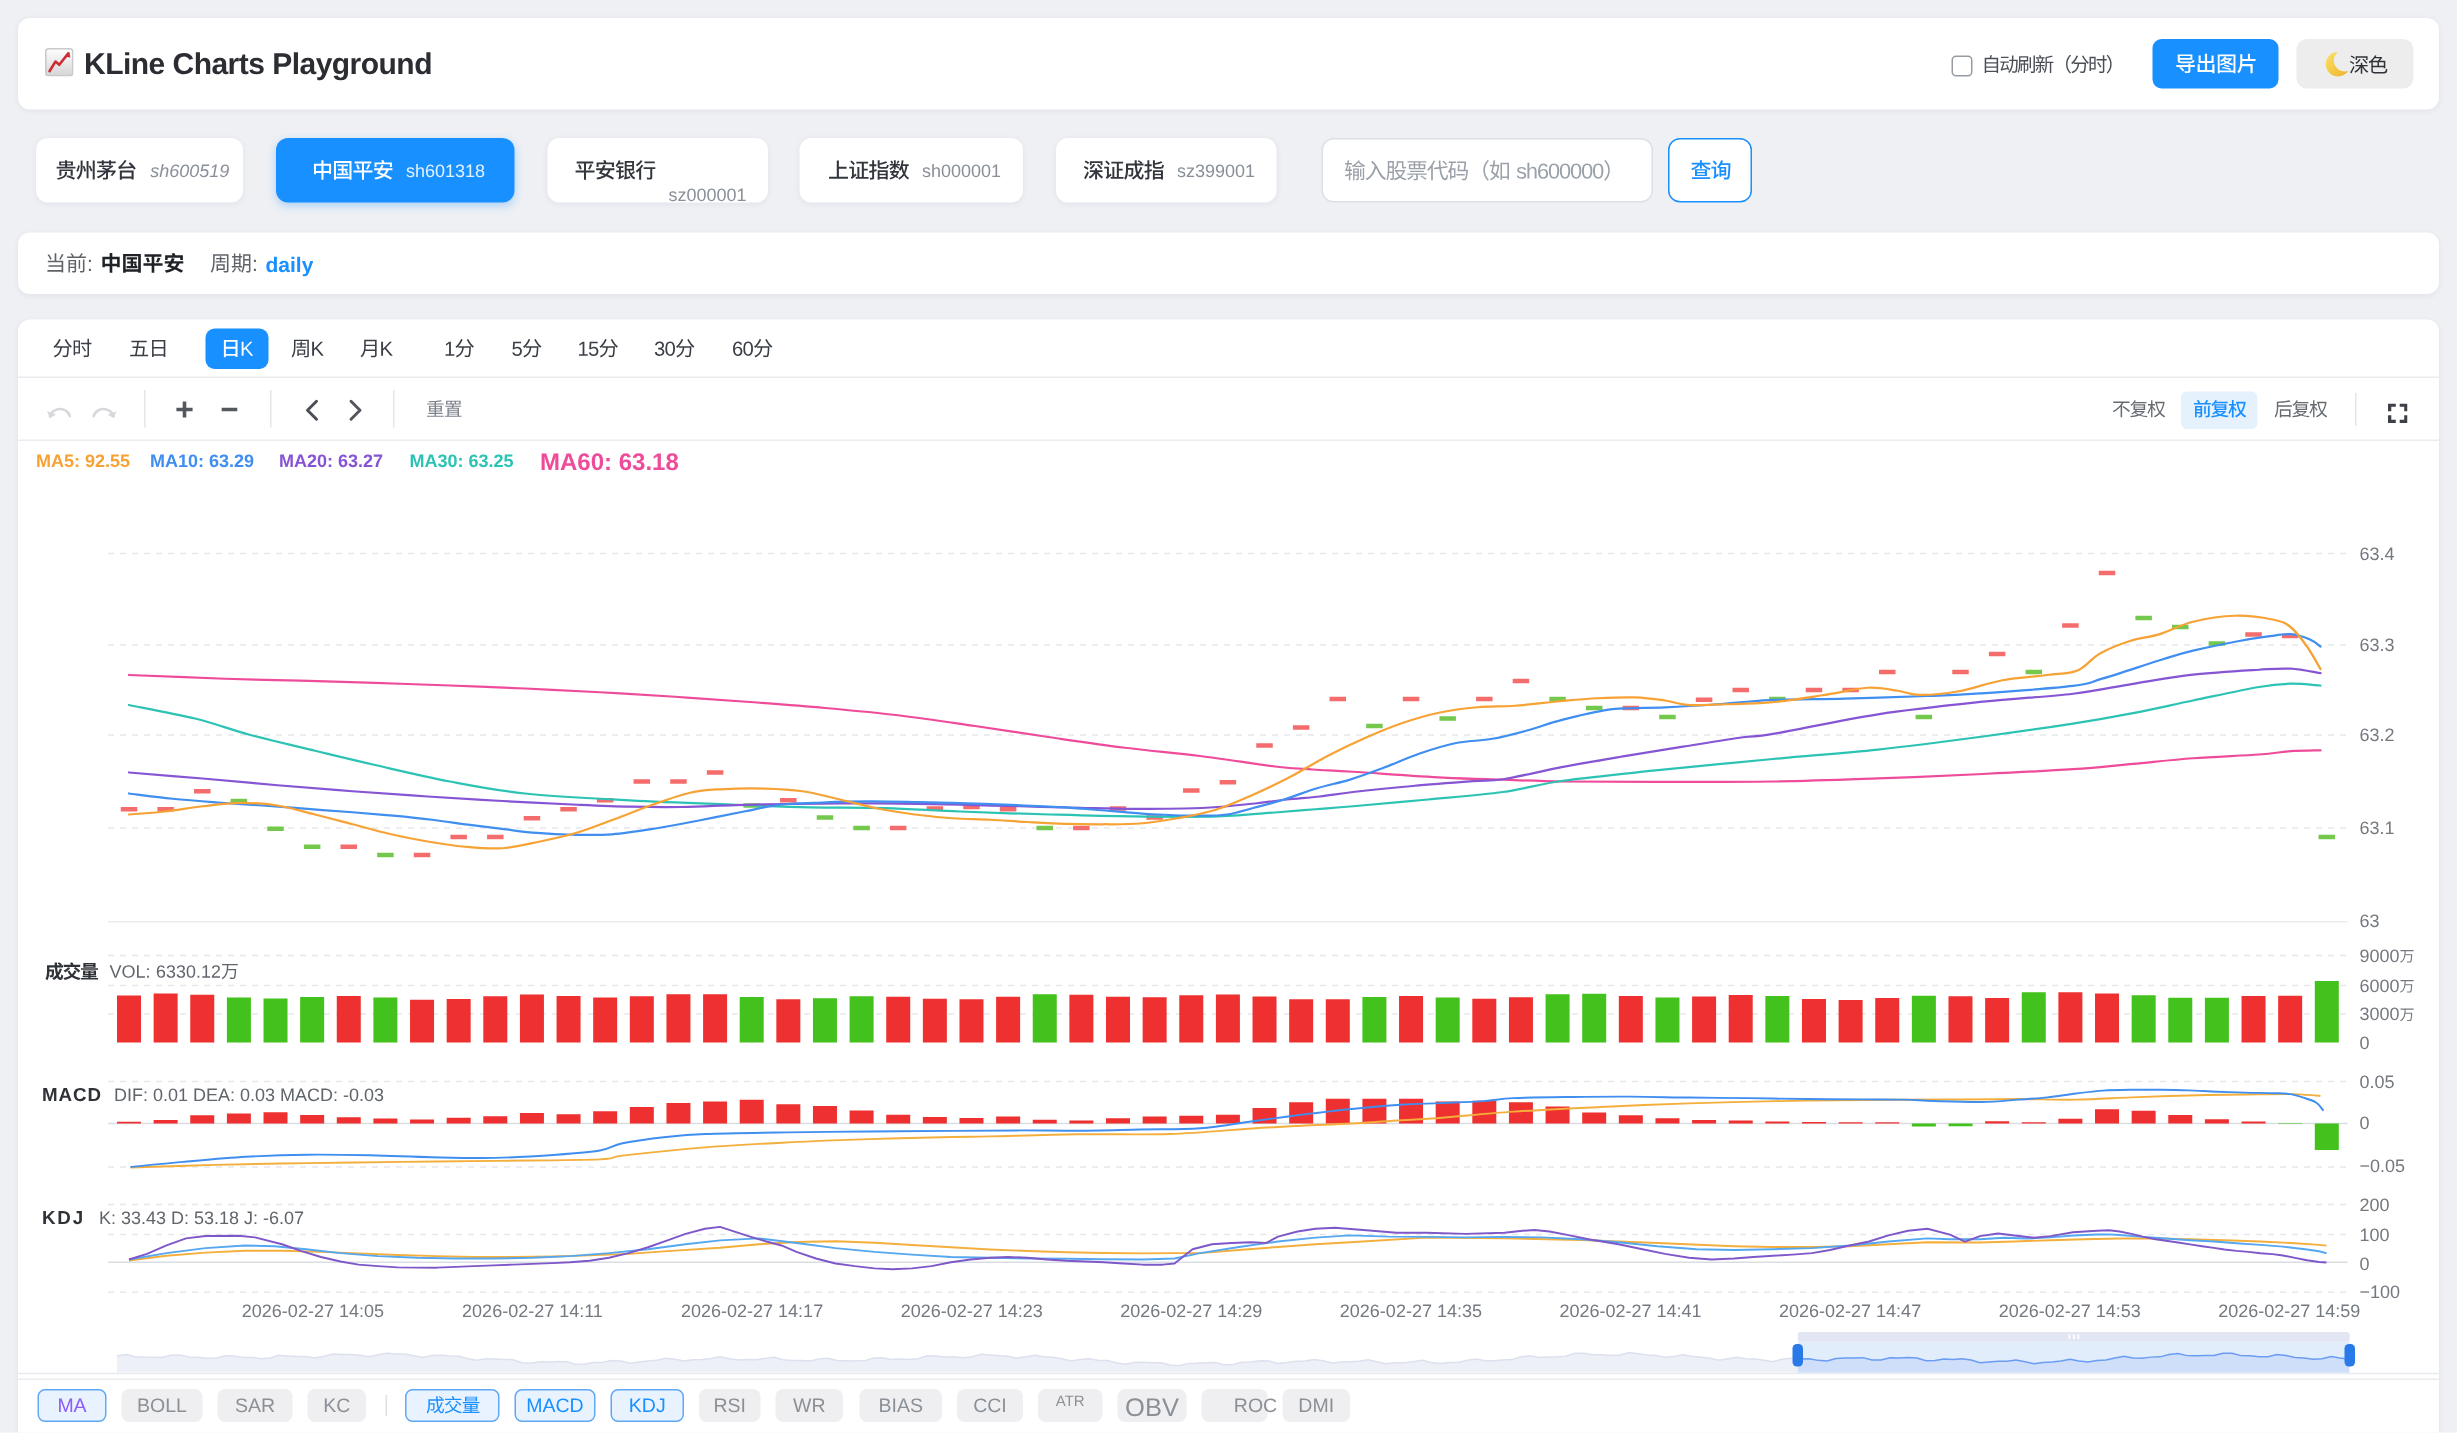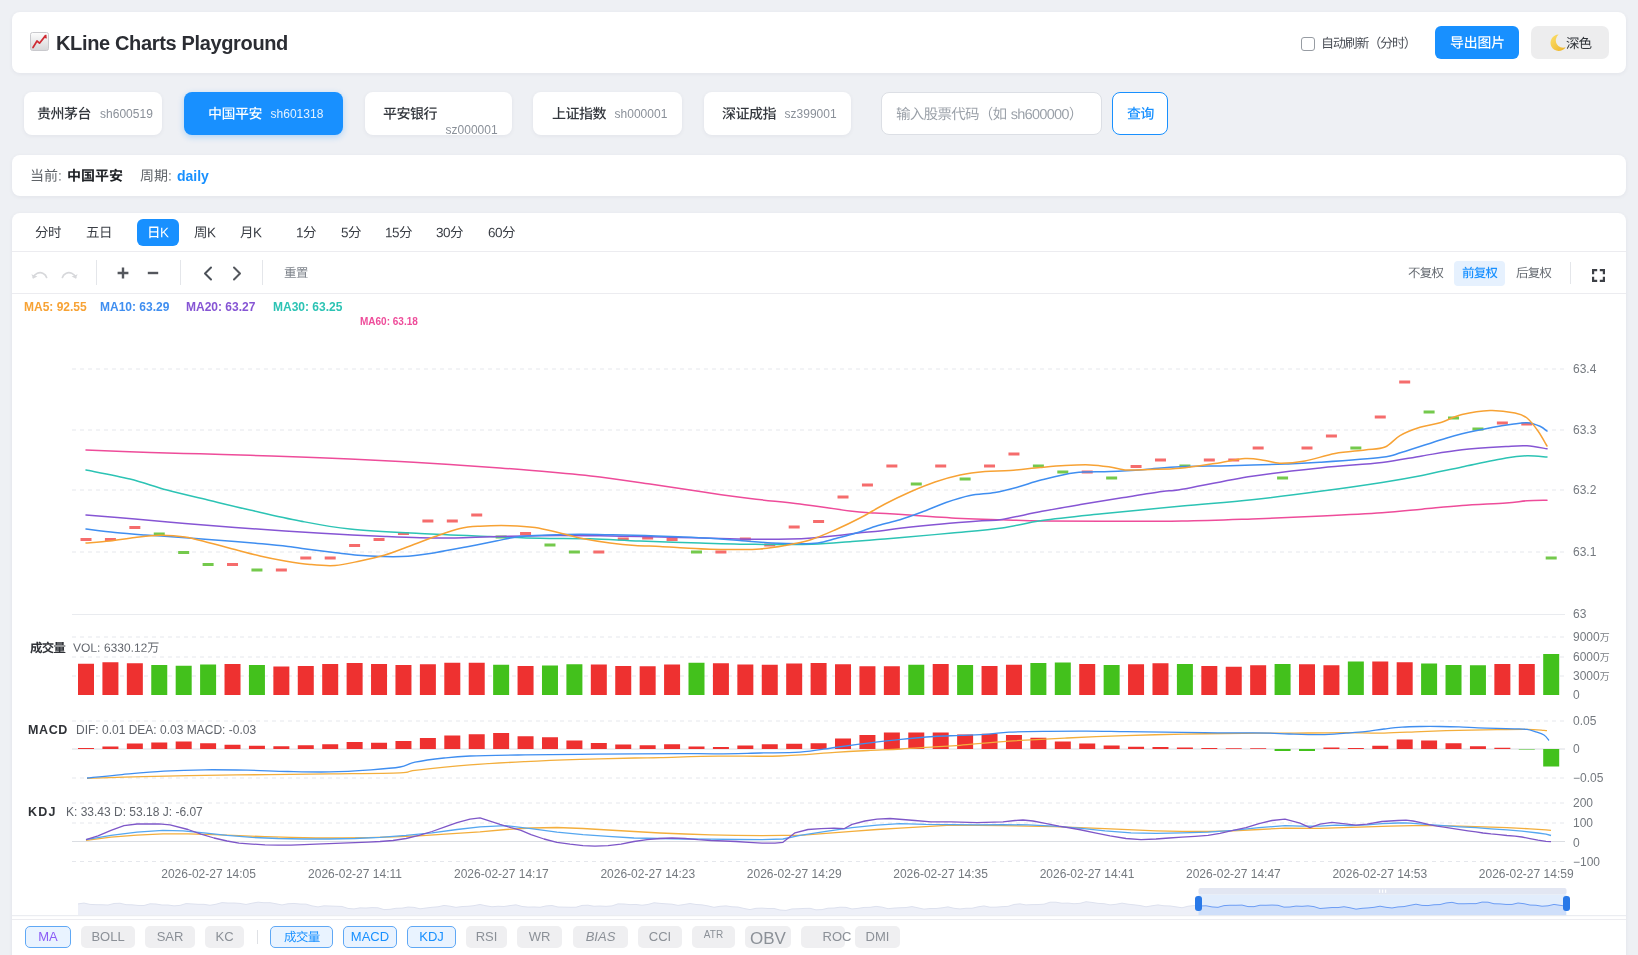--- a/index.html
+++ b/index.html
@@ -86,21 +86,21 @@
       <g transform="translate(13.5,0) scale(0.014,-0.014)">
         <path d="M232 827V514C232 334 214 135 51 -10C72 -26 104 -60 119 -83C304 80 326 306 326 514V827ZM515 805V-16H608V805ZM808 830V-73H903V830ZM112 598C97 507 68 398 25 328L106 294C150 366 176 483 193 576ZM332 550C367 467 399 360 407 293L489 329C479 395 444 499 408 581ZM613 554C657 474 701 368 717 302L795 343C778 409 730 512 685 589Z"></path>
       </g>
       <g transform="translate(27.0,0) scale(0.014,-0.014)">
         <path d="M277 444C345 420 424 387 492 353H53V269H387C295 178 161 97 35 55C56 36 84 1 98 -23C235 32 380 133 479 249V18C479 5 474 1 456 0C439 0 377 0 316 2C330 -22 345 -59 351 -84C432 -84 486 -83 524 -70C562 -57 572 -32 572 16V269H806C771 214 728 158 691 121L774 85C834 146 900 241 953 329L880 358L863 353H675C654 366 630 380 603 394C686 438 771 495 834 551L770 601L750 596H142V518H655C613 488 564 458 517 434C458 460 396 484 342 501ZM57 775V692H278V616H370V692H625V616H717V692H942V775H717V844H625V775H370V844H278V775Z"></path>
       </g>
       <g transform="translate(40.5,0) scale(0.014,-0.014)">
         <path d="M171 347V-83H268V-30H728V-82H829V347ZM268 61V256H728V61ZM127 423C172 440 236 442 794 471C817 441 837 413 851 388L932 447C879 531 761 654 666 740L592 691C635 650 682 602 725 553L256 534C340 613 424 710 497 812L402 853C328 731 214 606 178 574C145 541 120 521 96 515C107 490 123 443 127 423Z"></path>
       </g>
     </svg></div>
-<div style="position:absolute;left:100.1px;top:107.84px;font-size:12px;color:#8a9099;font-weight:normal;line-height:1;white-space:nowrap;">sh600519</div>
+<div style="position:absolute;left:100.1px;top:107.84px;font-size:12px;color:#8a9099;font-weight:normal;line-height:1;white-space:nowrap;font-style:italic;">sh600519</div>
 <div style="position:absolute;left:184px;top:92px;width:159px;height:43px;background:#1890ff;border-radius:8px;box-shadow:0 2px 6px rgba(24,144,255,0.3);"></div>
 <div style="position:absolute;left:207.6px;top:106.1px;line-height:0;"><svg width="54.0" height="15.7" viewBox="0 -12.6 54.0 15.7" xmlns="http://www.w3.org/2000/svg" style="overflow:visible" fill="#ffffff">
       <g transform="translate(0.0,0) scale(0.014,-0.014)">
         <path d="M448 844V668H93V178H187V238H448V-83H547V238H809V183H907V668H547V844ZM187 331V575H448V331ZM809 331H547V575H809Z"></path>
       </g>
       <g transform="translate(13.5,0) scale(0.014,-0.014)">
         <path d="M588 317C621 284 659 239 677 209H539V357H727V438H539V559H750V643H245V559H450V438H272V357H450V209H232V131H769V209H680L742 245C723 275 682 319 648 350ZM82 801V-84H178V-34H817V-84H917V801ZM178 54V714H817V54Z"></path>
       </g>
       <g transform="translate(27.0,0) scale(0.014,-0.014)">
         <path d="M168 619C204 548 239 455 252 397L343 427C330 485 291 575 254 644ZM744 648C721 579 679 482 644 422L727 396C763 453 808 542 845 621ZM49 355V260H450V-83H548V260H953V355H548V685H895V779H102V685H450V355Z"></path>
@@ -477,21 +477,21 @@
       <path d="M62 765V691H333C326 434 312 123 34 -24C53 -38 77 -62 89 -82C287 28 361 217 390 414H767C752 147 735 37 705 9C693 -2 681 -4 657 -3C631 -3 558 -3 483 4C498 -17 508 -48 509 -70C578 -74 648 -75 686 -72C724 -70 749 -62 772 -36C811 5 829 126 846 450C847 460 847 487 847 487H399C406 556 409 625 411 691H939V765Z" fill="#74797f"></path>
     </g>
     <g transform="translate(1599.7,680) scale(0.01,-0.01)">
       <path d="M62 765V691H333C326 434 312 123 34 -24C53 -38 77 -62 89 -82C287 28 361 217 390 414H767C752 147 735 37 705 9C693 -2 681 -4 657 -3C631 -3 558 -3 483 4C498 -17 508 -48 509 -70C578 -74 648 -75 686 -72C724 -70 749 -62 772 -36C811 5 829 126 846 450C847 460 847 487 847 487H399C406 556 409 625 411 691H939V765Z" fill="#74797f"></path>
     </g>
   </svg>
 <div style="position:absolute;left:24px;top:301.34px;font-size:12px;color:#f7a234;font-weight:bold;line-height:1;white-space:nowrap;">MA5: 92.55</div>
 <div style="position:absolute;left:100px;top:301.34px;font-size:12px;color:#3f8ef0;font-weight:bold;line-height:1;white-space:nowrap;">MA10: 63.29</div>
 <div style="position:absolute;left:186px;top:301.34px;font-size:12px;color:#8655d4;font-weight:bold;line-height:1;white-space:nowrap;">MA20: 63.27</div>
 <div style="position:absolute;left:273px;top:301.34px;font-size:12px;color:#2cc3b4;font-weight:bold;line-height:1;white-space:nowrap;">MA30: 63.25</div>
-<div style="position:absolute;left:360px;top:301.34px;font-size:10px;color:#ee4c9a;font-weight:bold;line-height:1;white-space:nowrap;margin-top:16px;">MA60: 63.18</div>
+<div style="position:absolute;left:360px;top:301.34px;font-size:16px;color:#ee4c9a;font-weight:bold;line-height:1;white-space:nowrap;">MA60: 63.18</div>
 <div style="position:absolute;left:30px;top:640.75px;line-height:0;"><svg width="35.1" height="14.0" viewBox="0 -11.25 35.1 14.0" xmlns="http://www.w3.org/2000/svg" style="overflow:visible" fill="#2f3237">
       <g transform="translate(0.0,0) scale(0.0125,-0.0125)">
         <path d="M514 848C514 799 516 749 518 700H108V406C108 276 102 100 25 -20C52 -34 106 -78 127 -102C210 21 231 217 234 364H365C363 238 359 189 348 175C341 166 331 163 318 163C301 163 268 164 232 167C249 137 262 90 264 55C311 54 354 55 381 59C410 64 431 73 451 98C474 128 479 218 483 429C483 443 483 473 483 473H234V582H525C538 431 560 290 595 176C537 110 468 55 390 13C416 -10 460 -60 477 -86C539 -48 595 -3 646 50C690 -32 747 -82 817 -82C910 -82 950 -38 969 149C937 161 894 189 867 216C862 90 850 40 827 40C794 40 762 82 734 154C807 253 865 369 907 500L786 529C762 448 730 373 690 306C672 387 658 481 649 582H960V700H856L905 751C868 785 795 830 740 859L667 787C708 763 759 729 795 700H642C640 749 639 798 640 848Z"></path>
       </g>
       <g transform="translate(11.7,0) scale(0.0125,-0.0125)">
         <path d="M296 597C240 525 142 451 51 406C79 386 125 342 147 318C236 373 344 464 414 552ZM596 535C685 471 797 376 846 313L949 392C893 455 777 544 690 603ZM373 419 265 386C304 296 352 219 412 154C313 89 189 46 44 18C67 -8 103 -62 117 -89C265 -53 394 -1 500 74C601 -2 728 -54 886 -84C901 -52 933 -2 959 24C811 46 690 89 594 152C660 217 713 295 753 389L632 424C602 346 558 280 502 226C447 281 404 345 373 419ZM401 822C418 792 437 755 450 723H59V606H941V723H585L588 724C575 762 542 819 515 862Z"></path>
       </g>
       <g transform="translate(23.4,0) scale(0.0125,-0.0125)">
         <path d="M288 666H704V632H288ZM288 758H704V724H288ZM173 819V571H825V819ZM46 541V455H957V541ZM267 267H441V232H267ZM557 267H732V232H557ZM267 362H441V327H267ZM557 362H732V327H557ZM44 22V-65H959V22H557V59H869V135H557V168H850V425H155V168H441V135H134V59H441V22Z"></path>
       </g>
@@ -586,21 +586,21 @@
     </svg></div>
 <div style="position:absolute;left:343px;top:926px;width:54px;height:22px;background:#e9f3ff;border:1px solid #5fa8f5;border-radius:5px;"></div>
 <div style="position:absolute;left:370px;top:930.49px;font-size:13px;color:#1890ff;font-weight:normal;line-height:1;white-space:nowrap;transform:translateX(-50%);">MACD</div>
 <div style="position:absolute;left:407px;top:926px;width:49px;height:22px;background:#e9f3ff;border:1px solid #5fa8f5;border-radius:5px;"></div>
 <div style="position:absolute;left:431.5px;top:930.49px;font-size:13px;color:#1890ff;font-weight:normal;line-height:1;white-space:nowrap;transform:translateX(-50%);">KDJ</div>
 <div style="position:absolute;left:466px;top:926px;width:41px;height:22px;background:#efeff1;border-radius:5px;"></div>
 <div style="position:absolute;left:486.5px;top:930.49px;font-size:13px;color:#8b9097;font-weight:normal;line-height:1;white-space:nowrap;transform:translateX(-50%);">RSI</div>
 <div style="position:absolute;left:517px;top:926px;width:45px;height:22px;background:#efeff1;border-radius:5px;"></div>
 <div style="position:absolute;left:539.5px;top:930.49px;font-size:13px;color:#8b9097;font-weight:normal;line-height:1;white-space:nowrap;transform:translateX(-50%);">WR</div>
 <div style="position:absolute;left:573px;top:926px;width:55px;height:22px;background:#efeff1;border-radius:5px;"></div>
-<div style="position:absolute;left:600.5px;top:930.49px;font-size:13px;color:#8b9097;font-weight:normal;line-height:1;white-space:nowrap;transform:translateX(-50%);font-style:italic;">BIAS</div>
+<div style="position:absolute;left:600.5px;top:930.49px;font-size:13px;color:#8b9097;font-weight:normal;line-height:1;white-space:nowrap;transform:translateX(-50%);">BIAS</div>
 <div style="position:absolute;left:638px;top:926px;width:44px;height:22px;background:#efeff1;border-radius:5px;"></div>
 <div style="position:absolute;left:660px;top:930.49px;font-size:13px;color:#8b9097;font-weight:normal;line-height:1;white-space:nowrap;transform:translateX(-50%);">CCI</div>
 <div style="position:absolute;left:692px;top:926px;width:43px;height:22px;background:#efeff1;border-radius:5px;"></div>
 <div style="position:absolute;left:713.5px;top:930.49px;font-size:10px;color:#8b9097;font-weight:normal;line-height:1;white-space:nowrap;transform:translateX(-50%);">ATR</div>
 <div style="position:absolute;left:745px;top:926px;width:46px;height:22px;background:#efeff1;border-radius:5px;"></div>
 <div style="position:absolute;left:768px;top:930.49px;font-size:17px;color:#8b9097;font-weight:normal;line-height:1;white-space:nowrap;transform:translateX(-50%);">OBV</div>
 <div style="position:absolute;left:801px;top:926px;width:44px;height:22px;background:#efeff1;border-radius:5px;"></div>
 <div style="position:absolute;left:837px;top:930.49px;font-size:13px;color:#8b9097;font-weight:normal;line-height:1;white-space:nowrap;transform:translateX(-50%);">ROC</div>
 <div style="position:absolute;left:855px;top:926px;width:45px;height:22px;background:#efeff1;border-radius:5px;"></div>
 <div style="position:absolute;left:877.5px;top:930.49px;font-size:13px;color:#8b9097;font-weight:normal;line-height:1;white-space:nowrap;transform:translateX(-50%);">DMI</div>

